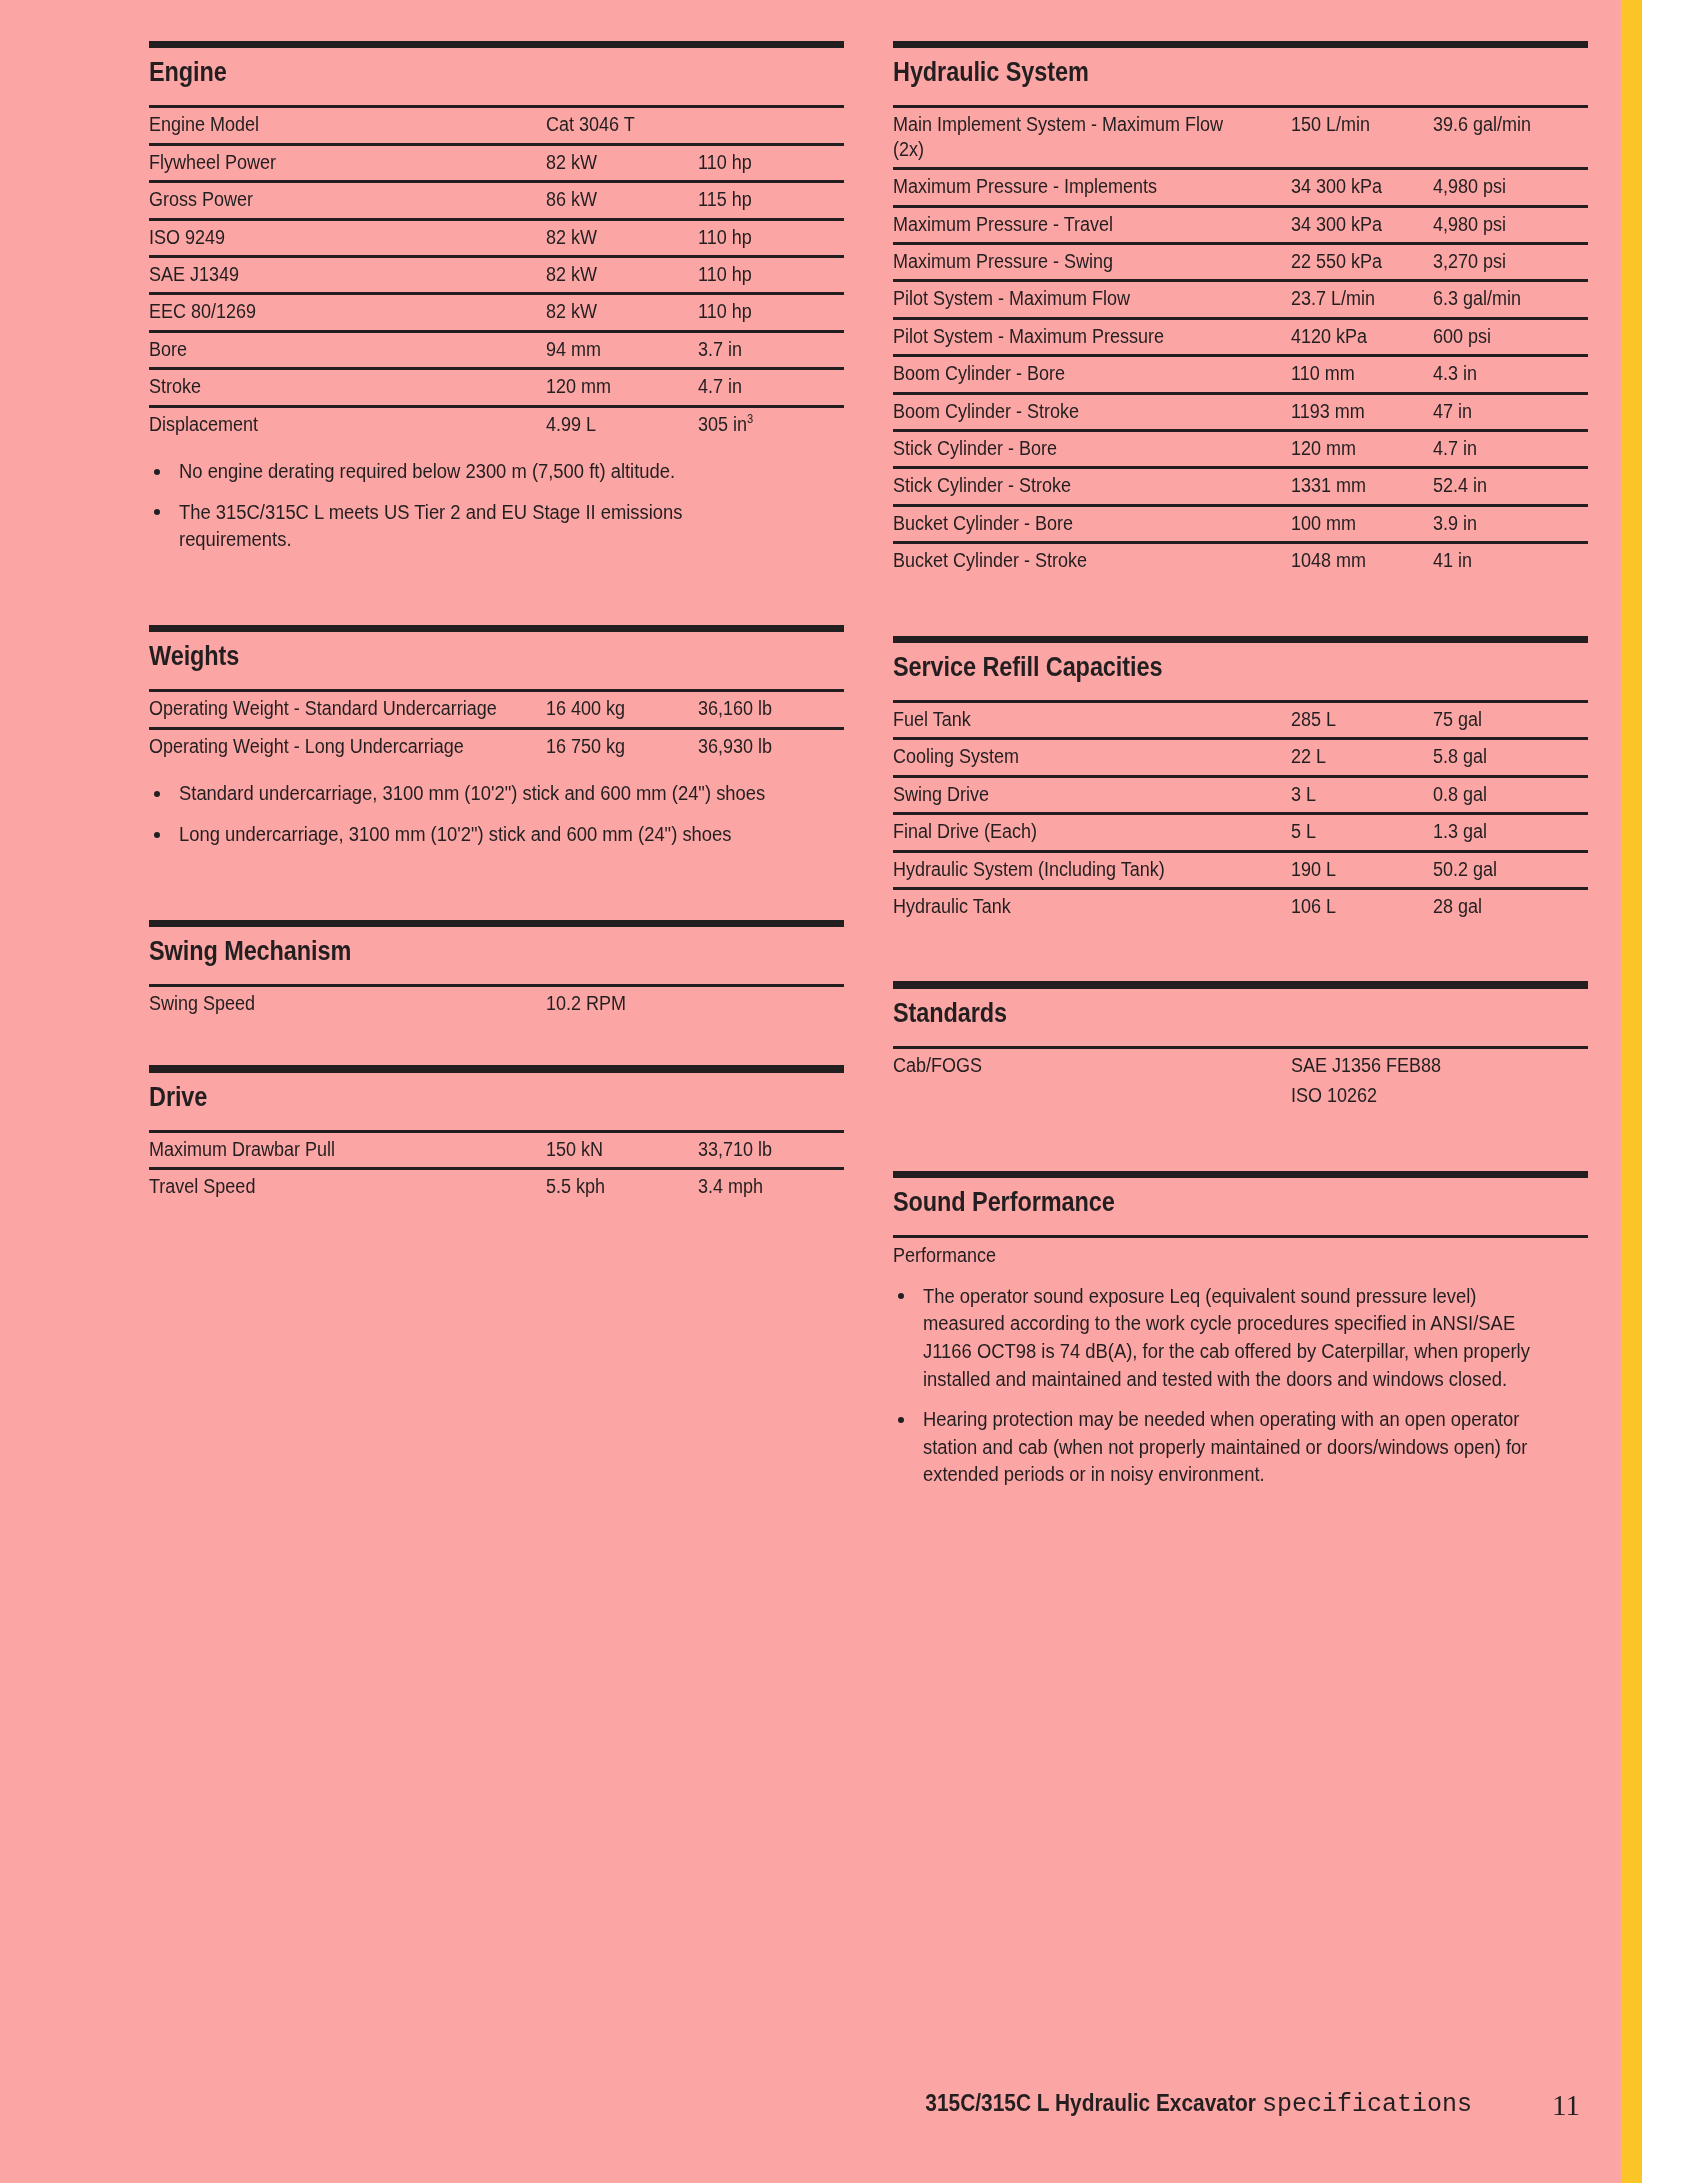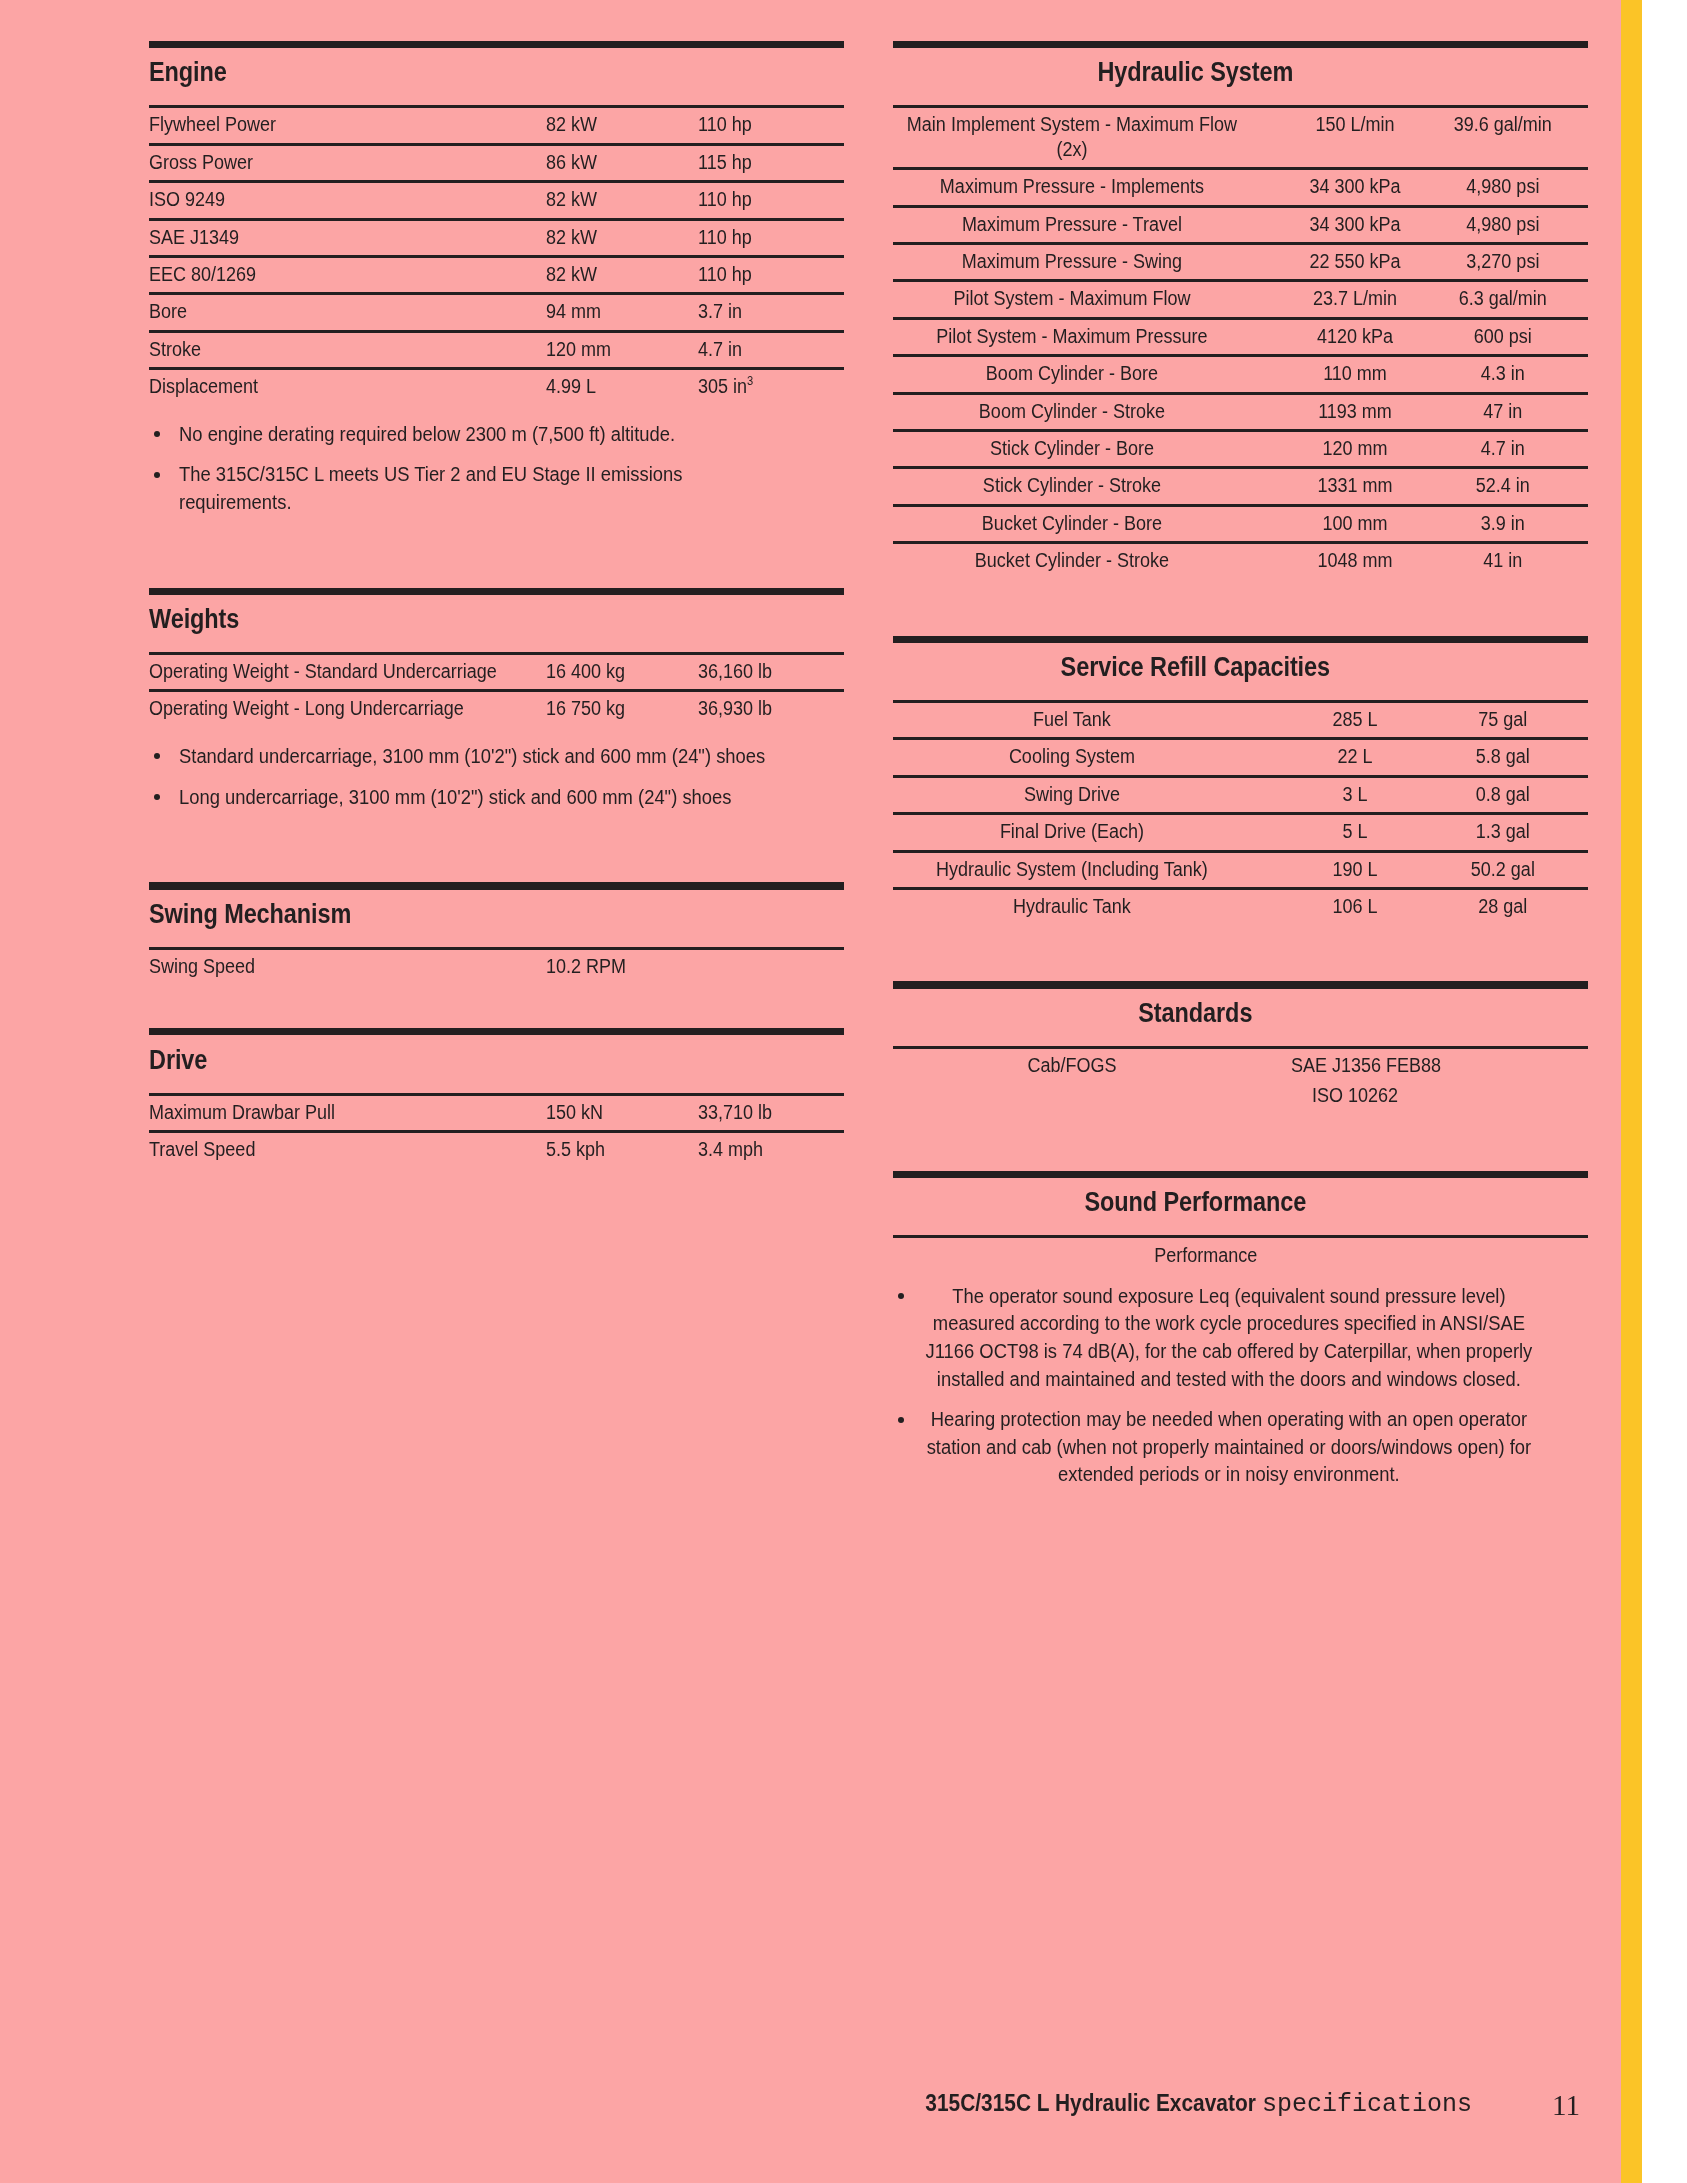--- a/index.html
+++ b/index.html
@@ -25,21 +25,21 @@
     background: #FBC427;
   }
 
   
   .col {
     position: absolute;
     top: 41px;
     width: 695px;
   }
   .col-left  { left: 149px; }
-  .col-right { left: 893px; text-align: center; }
+  .col-right { left: 893px; }
 
   
   .section { position: relative; }
   .sec-bar {
     height: 7.3px;
     background: #231f20;
     width: 100%;
   }
   .sec-title {
     font-size: 27px;
@@ -186,20 +186,31 @@
 
   <div class="edge-bar"></div>
 
   <div class="col col-left">
 
     <div class="section">
       <div class="sec-bar"></div>
       <div class="sec-title">Engine</div>
       <table class="spec-table">
         <tbody>
+            <tr>
+              <td class="c-label">
+                <span class="shrink wrap">Engine Model</span>
+              </td>
+              <td class="c-v1">
+                <span class="shrink">Cat 3046 T</span>
+              </td>
+              <td class="c-v2">
+                <span class="shrink"></span>
+              </td>
+            </tr>
             <tr>
               <td class="c-label">
                 <span class="shrink wrap">Flywheel Power</span>
               </td>
               <td class="c-v1">
                 <span class="shrink">82 kW</span>
               </td>
               <td class="c-v2">
                 <span class="shrink">110 hp</span>
               </td>

